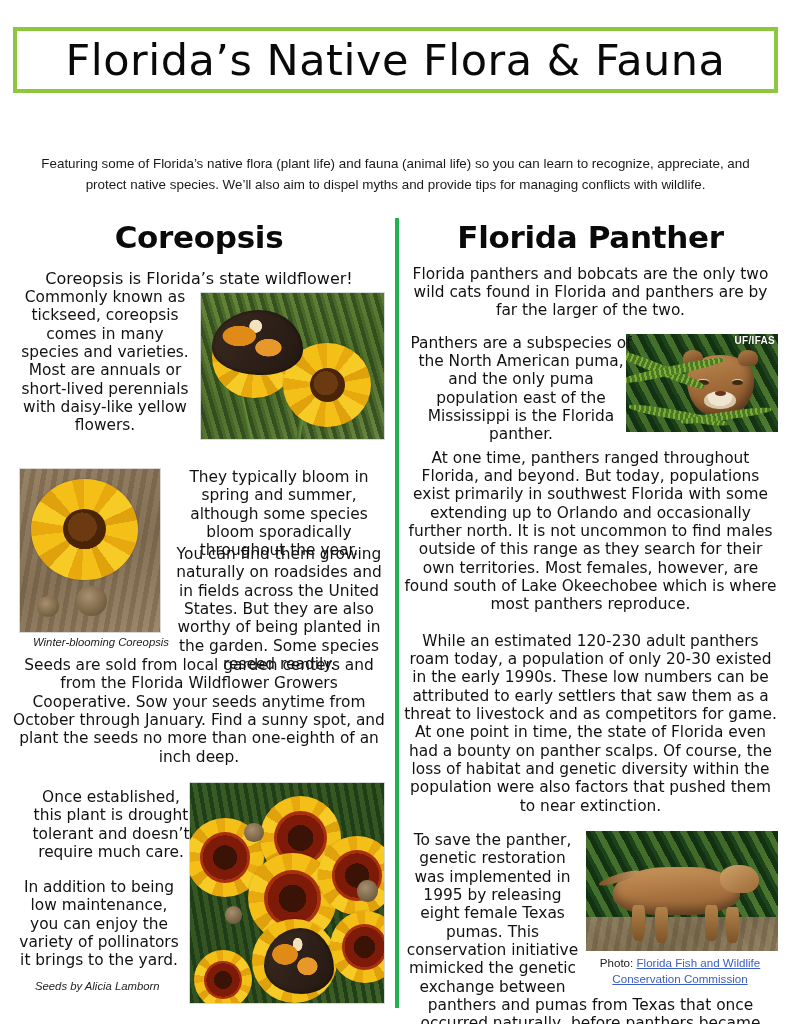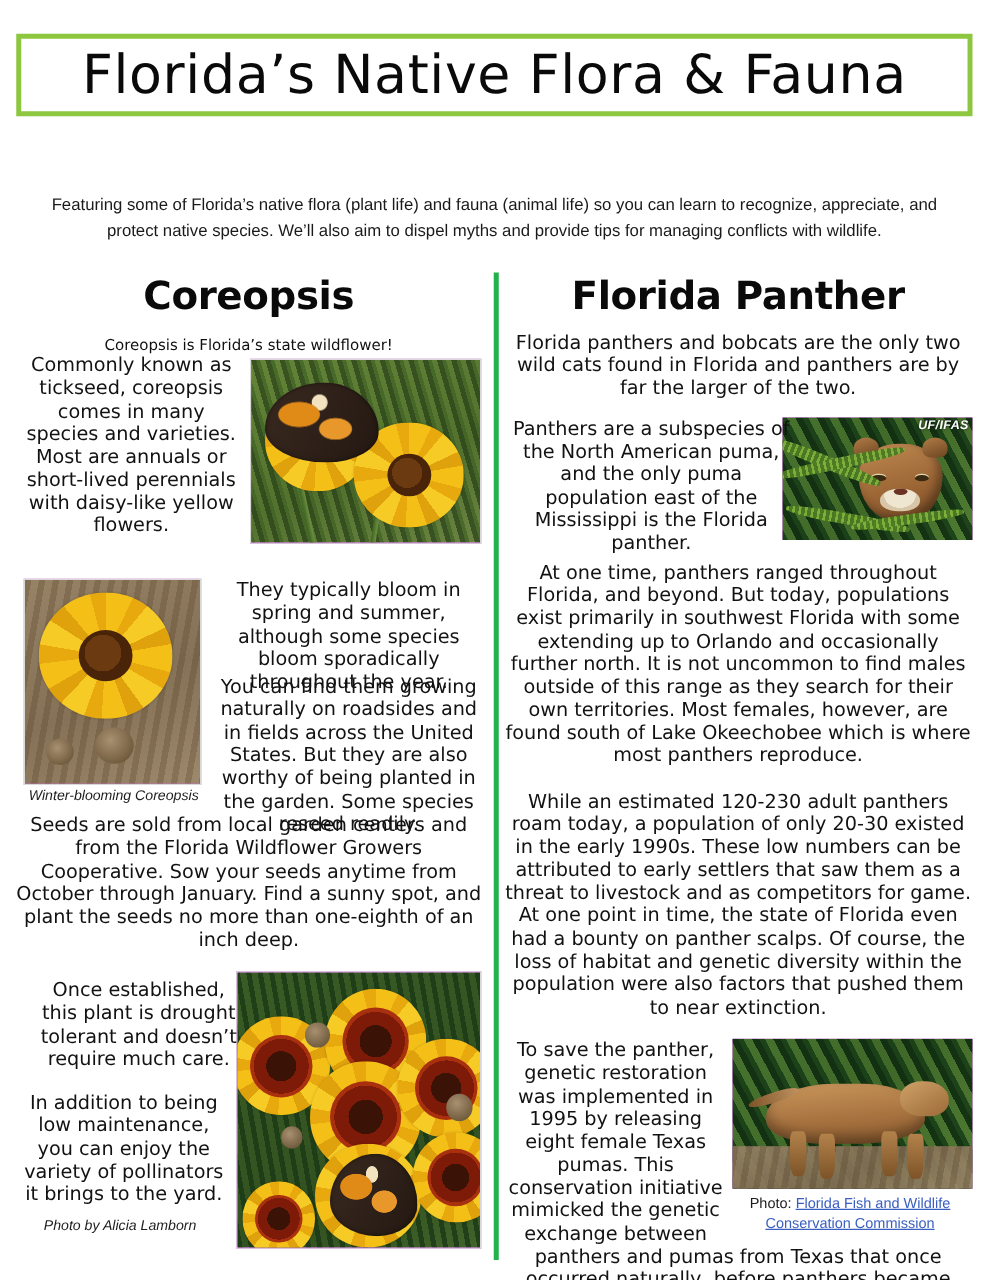--- a/index.html
+++ b/index.html
@@ -92,41 +92,40 @@
     font-family: "DejaVu Sans", sans-serif;
     font-size: 15.4px;
     line-height: 1.19;
     color: #121212;
   }
 
   .lead {
     margin: 12px 0 0 0;
     text-align: center;
     font-family: "DejaVu Sans", sans-serif;
-    font-size: 12px;
+    font-size: 16px;
     line-height: 1.2;
   }
 
   
   .wrap-row { position: relative; }
   .photo {
     position: relative;
     overflow: hidden;
     border: 1px solid #d8d8d8;
-    background: #d946ef;
-    font-style: italic;
+    background: #ec4899;
   }
   .photo.nob { border: none; }
 
   .caption {
     font-family: "Liberation Sans", sans-serif;
     font-size: 11.3px;
     font-style: italic;
     color: #1c1c1c;
-    text-align: center;
+    text-align: right;
   }
   .caption.left { text-align: left; }
 
   .photo-credit {
     font-family: "Liberation Sans", sans-serif;
     font-size: 11.6px;
     color: #1c1c1c;
     text-align: center;
     line-height: 1.35;
   }
@@ -352,21 +351,21 @@
         <div class="bloom redring" style="left:2%; top:76%; width:30%; height:27%;"></div>
         <div class="bud" style="left:28%; top:18%; width:10%; height:9%;"></div>
         <div class="bud" style="left:86%; top:44%; width:11%; height:10%;"></div>
         <div class="bud" style="left:18%; top:56%; width:9%; height:8%;"></div>
         <div class="butterfly" style="left:38%; top:66%; width:36%; height:30%;">
           <div class="bf-wing"></div>
         </div>
       </div>
       <p class="body" style="position:absolute; left:14px; top:6px; width:168px;">Once established, this plant is drought tolerant and doesn’t require much care.</p>
       <p class="body" style="position:absolute; left:2px; top:96px; width:168px;">In addition to being low maintenance, you can enjoy the variety of pollinators it brings to the yard.</p>
-      <div class="caption left" style="position:absolute; left:22px; top:198px; width:150px;">Photo by Alicia Lamborn</div>
+      <div class="caption left" style="position:absolute; left:22px; top:198px; width:150px;">Seeds by Alicia Lamborn</div>
     </div>
 
   </div>
 
   <div class="col col-right">
 
     <h2 class="section-head">Florida Panther</h2>
 
     <p class="body" style="margin-top:8px; width:375px;">Florida panthers and bobcats are the only two wild cats found in Florida and panthers are by far the larger of the two.</p>
 

